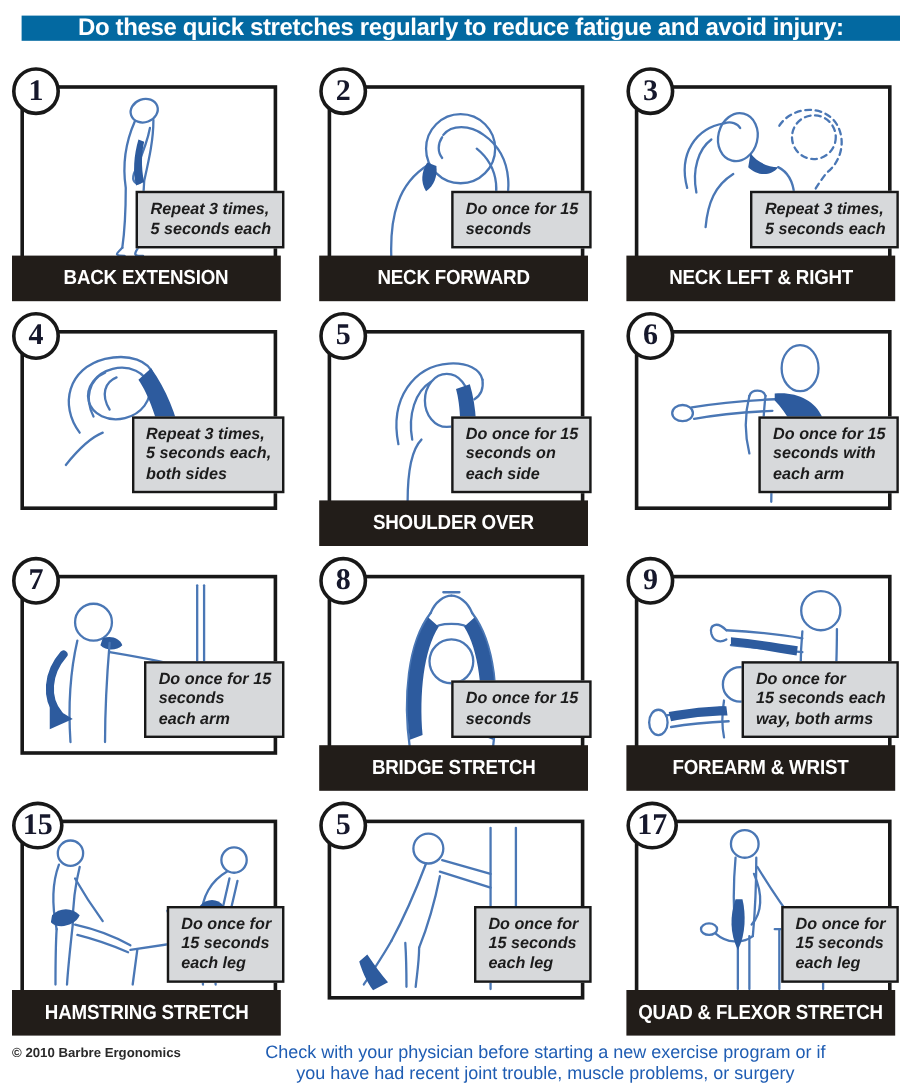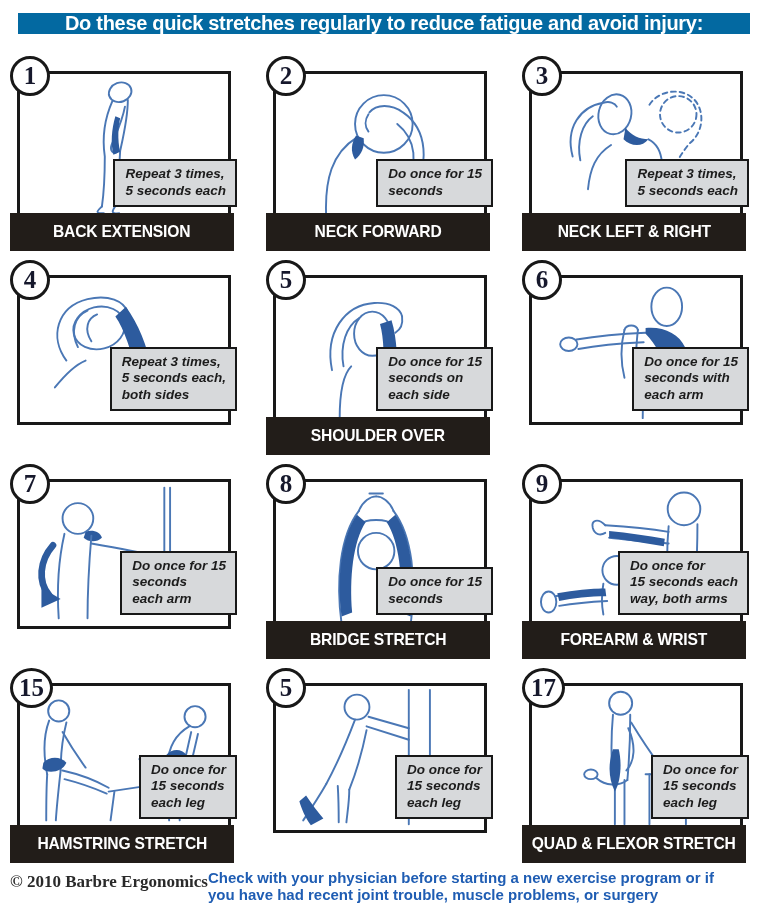--- a/index.html
+++ b/index.html
@@ -48,22 +48,22 @@
     position:absolute; left:0; right:0; bottom:0; height:38px;
     background:#221d19; display:flex; align-items:center; justify-content:center;
   }
   .titlebar span{
     color:#ffffff; font-weight:bold; font-size:17px; white-space:nowrap;
     transform:scaleX(0.92); letter-spacing:-0.2px;
   }
 
   
   .footer{ position:absolute; left:10px; top:869px; width:748px; display:flex; align-items:flex-start; }
-  .copyright{ font-size:17px; font-weight:bold; color:#2a2a2a; white-space:nowrap; padding-top:3px;font-family:Liberation Serif, serif; }
-  .disclaimer{ flex:1; color:#1f5db3; font-weight:bold; font-size:15px;
+  .copyright{ font-size:11px; font-weight:bold; color:#2a2a2a; white-space:nowrap; padding-top:3px; }
+  .disclaimer{ flex:1; text-align:center; color:#1f5db3; font-weight:normal; font-size:15px;
                line-height:1.15; white-space:pre-line; }
 
   
   .art path, .art circle, .art ellipse, .art line{
     fill:none; stroke:#4a77b5; stroke-width:2; stroke-linecap:round; stroke-linejoin:round;
   }
   .art .fillb{ fill:#2d5b9e; stroke:none; }
   .art .dash{ stroke-dasharray:5 4; }
   .art .arrow{ stroke:#2d5b9e; stroke-width:7; }
 </style>

